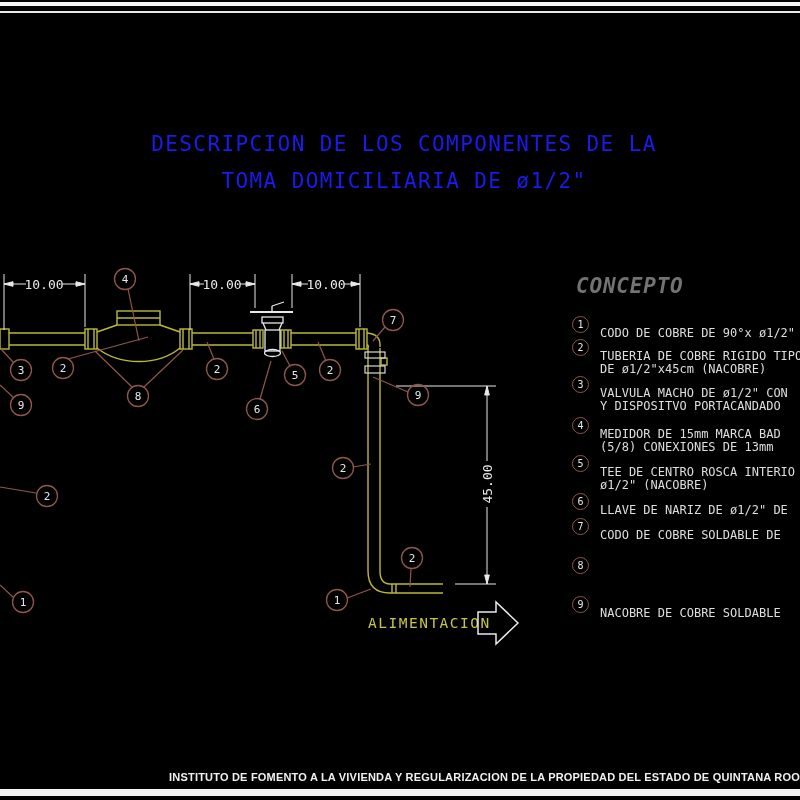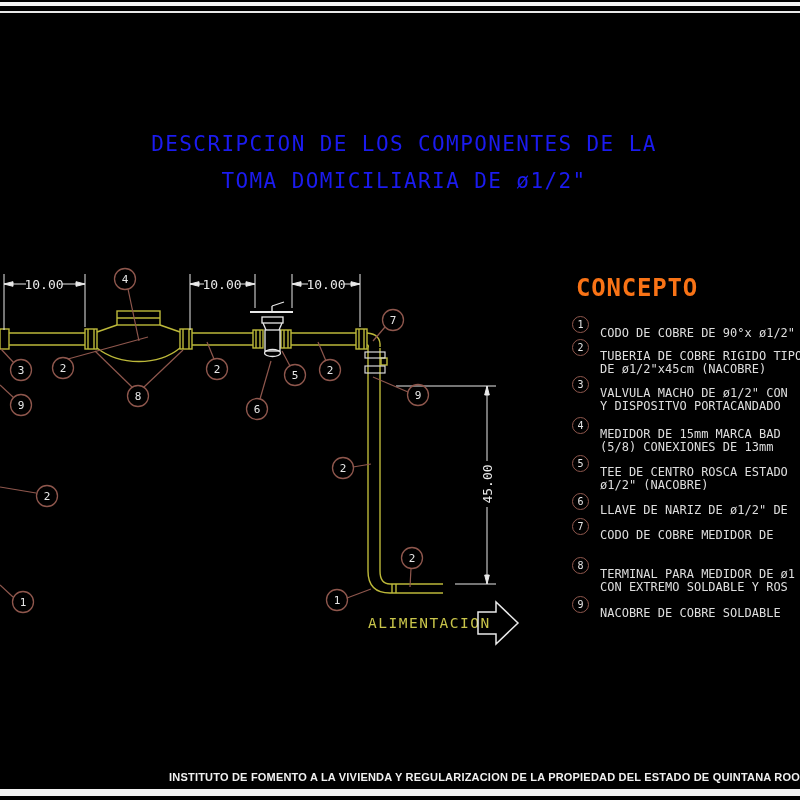--- a/index.html
+++ b/index.html
@@ -2,22 +2,22 @@
 <html><head>
 <meta charset="utf-8">
 <style>
   html,body{margin:0;padding:0;background:#000;width:800px;height:800px;overflow:hidden;}
   #stage{position:absolute;top:0;left:0;width:800px;height:800px;background:#000;overflow:hidden;
          font-family:"DejaVu Sans Mono", monospace;}
   .topline1{position:absolute;top:2px;left:0;width:800px;height:4px;background:#f2f2f2;}
   .topline2{position:absolute;top:11px;left:0;width:800px;height:2px;background:#e9e9e9;}
   .title{position:absolute;top:126px;left:0;width:808px;text-align:center;color:#1b1bf0;
          font-size:21px;letter-spacing:1.4px;line-height:37px;white-space:pre;}
-  .concepto{position:absolute;top:274px;left:576px;color:#f97316;font-size:24px;
-            font-weight:bold;letter-spacing:0.8px;}
+  .concepto{position:absolute;top:274px;left:576px;color:#737373;font-size:21px;
+            font-weight:bold;letter-spacing:0.8px;font-style:italic;}
   .list{position:absolute;top:0;left:0;width:800px;height:800px;}
   .item{position:absolute;left:572px;width:400px;color:#dedede;font-size:12px;line-height:12.5px;}
   .inum{position:absolute;left:0;top:0;width:15px;height:15px;border:1.2px solid #8f574d;
         border-radius:50%;color:#e8e8e8;font-size:10px;text-align:center;line-height:15px;}
   .ilines{position:absolute;left:28px;top:11px;white-space:pre;}
   .footer{position:absolute;top:771px;left:100px;width:700px;text-align:right;color:#f0f0f0;
           font-family:"Liberation Sans",sans-serif;font-size:11px;font-weight:bold;letter-spacing:0.2px;}
   .botbar{position:absolute;top:789px;left:0;width:800px;height:7px;background:#f2f2f2;}
   svg text{font-family:"DejaVu Sans Mono",monospace;}
 </style>
@@ -209,33 +209,33 @@
     <div class="item" style="top:376px">
       <span class="inum">3</span>
       <span class="ilines"><span>VALVULA MACHO DE ø1/2" CON</span><br><span>Y DISPOSITVO PORTACANDADO</span></span>
     </div>
     <div class="item" style="top:417px">
       <span class="inum">4</span>
       <span class="ilines"><span>MEDIDOR DE 15mm MARCA BAD</span><br><span>(5/8) CONEXIONES DE 13mm</span></span>
     </div>
     <div class="item" style="top:455px">
       <span class="inum">5</span>
-      <span class="ilines"><span>TEE DE CENTRO ROSCA ESTADO</span><br><span>ø1/2" (NACOBRE)</span></span>
+      <span class="ilines"><span>TEE DE CENTRO ROSCA INTERIO</span><br><span>ø1/2" (NACOBRE)</span></span>
     </div>
     <div class="item" style="top:493px">
       <span class="inum">6</span>
       <span class="ilines"><span>LLAVE DE NARIZ DE ø1/2" DE</span></span>
     </div>
     <div class="item" style="top:518px">
       <span class="inum">7</span>
-      <span class="ilines"><span>CODO DE COBRE MEDIDOR DE</span><br></span>
+      <span class="ilines"><span>CODO DE COBRE SOLDABLE DE</span><br></span>
     </div>
     <div class="item" style="top:557px">
       <span class="inum">8</span>
-      <span class="ilines"><span>TERMINAL PARA MEDIDOR DE ø1</span><br><span>CON EXTREMO SOLDABLE Y ROS</span></span>
+      <span class="ilines"><br></span>
     </div>
     <div class="item" style="top:596px">
       <span class="inum">9</span>
       <span class="ilines"><span>NACOBRE DE COBRE SOLDABLE</span><br></span>
     </div>
   </div>
 
   <div class="footer">INSTITUTO DE FOMENTO A LA VIVIENDA Y REGULARIZACION DE LA PROPIEDAD DEL ESTADO DE QUINTANA ROO</div>
   <div class="botbar"></div>
 </div>

